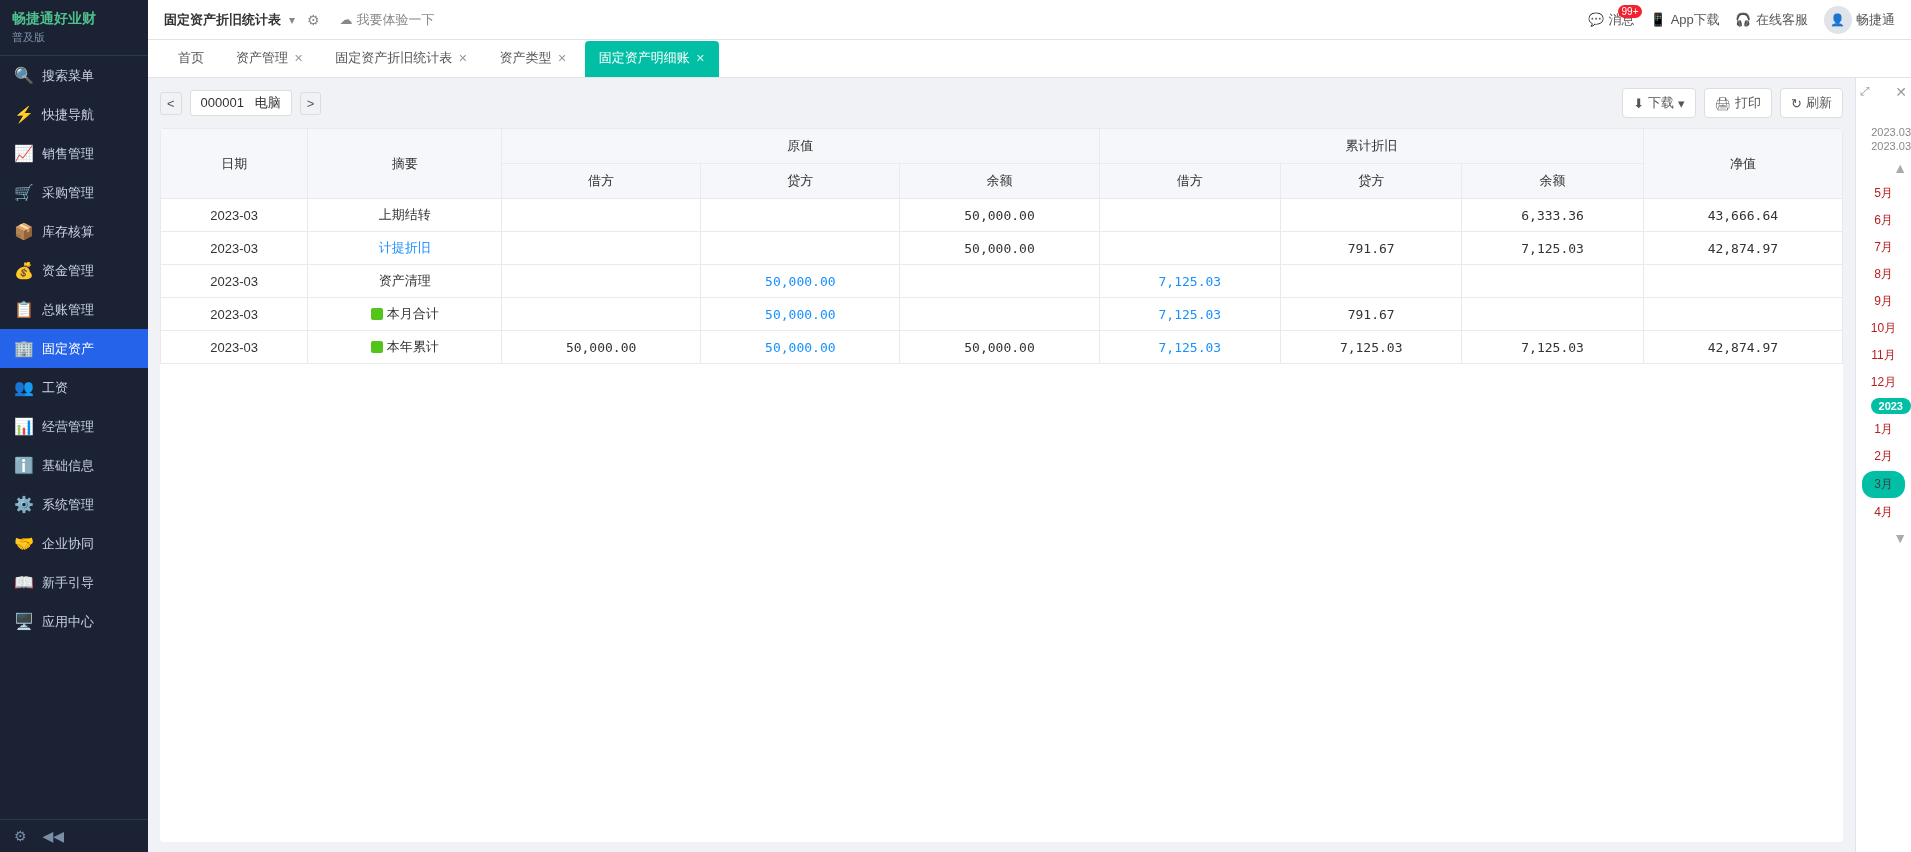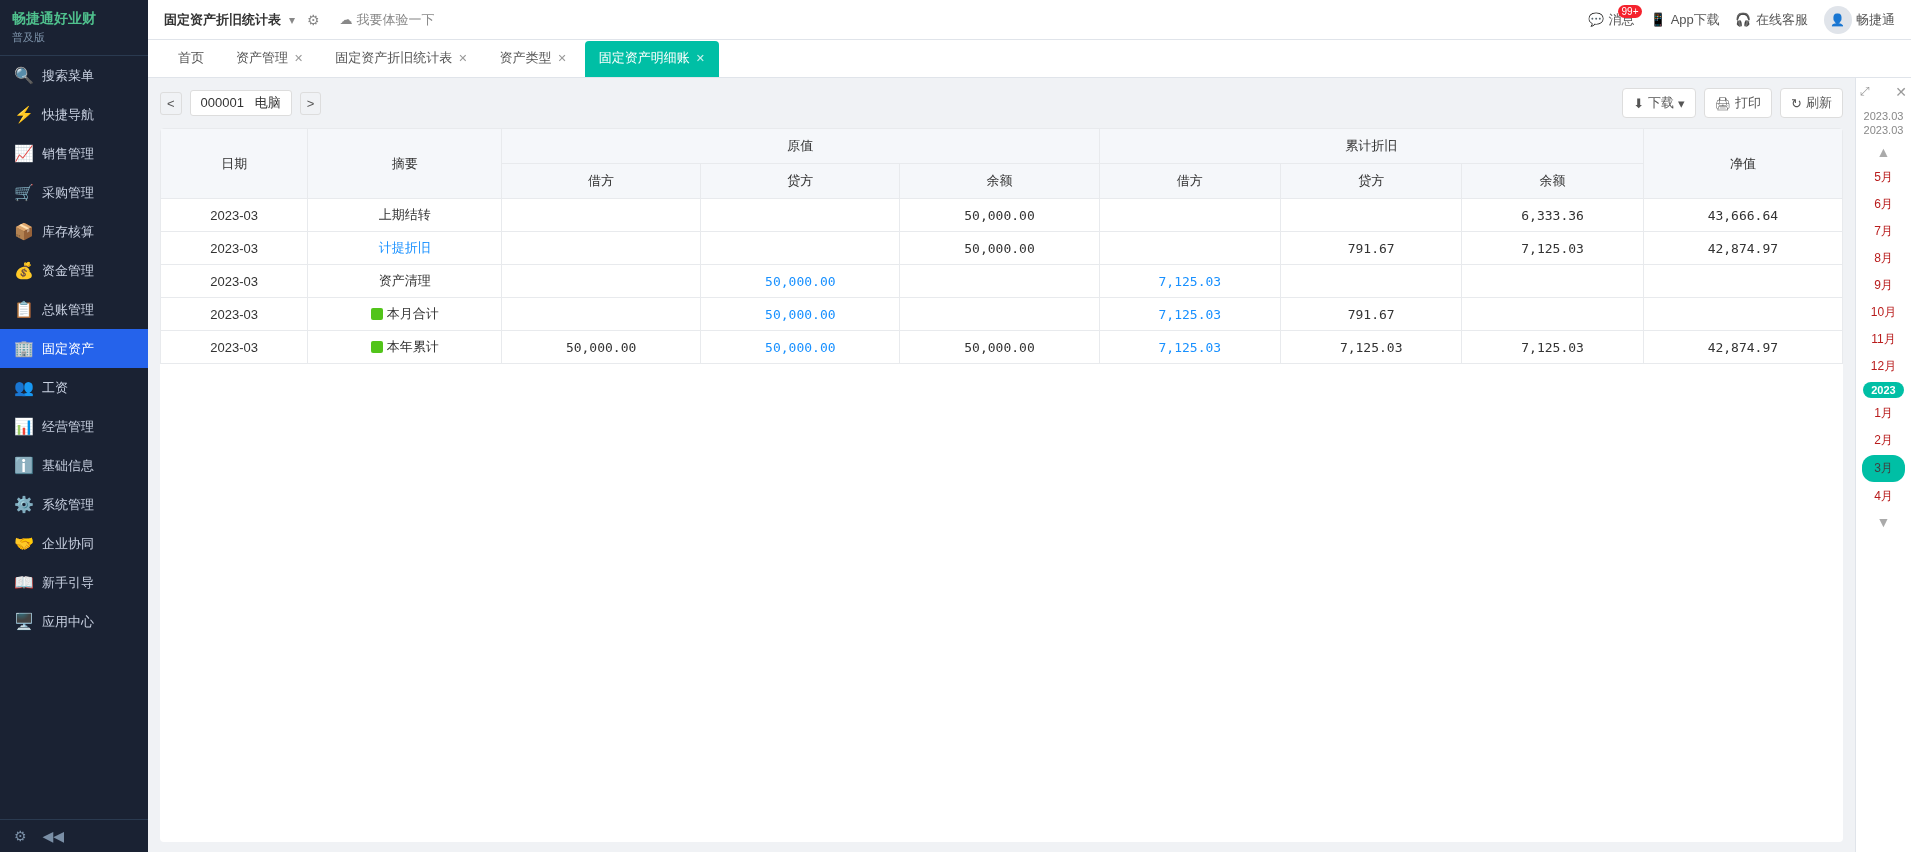--- a/index.html
+++ b/index.html
@@ -67,21 +67,21 @@
     .month-badge { display: inline-flex; align-items: center; gap: 4px; }
     .green-square { width: 12px; height: 12px; background: #52c41a; border-radius: 2px; display: inline-block; }
 
     
     .right-panel { width: 56px; background: #fff; border-left: 1px solid #e0e4ea; display: flex; flex-direction: column; align-items: center; padding: 8px 0; overflow: hidden; position: relative; }
     .right-panel-item { font-size: 12px; color: #b91c1c; padding: 5px 0; cursor: pointer; width: 100%; text-align: center; }
     .right-panel-item.active { background: #00bfa5; color: #404040; border-radius: 12px; margin: 1px 6px; width: calc(100% - 12px); }
     .close-btn { position: absolute; top: 6px; right: 4px; cursor: pointer; color: #999; font-size: 14px; }
     .expand-btn { position: absolute; top: 6px; left: 4px; cursor: pointer; color: #999; font-size: 14px; }
     .right-panel-year-badge { background: #00bfa5; color: #fff; border-radius: 10px; padding: 2px 8px; font-size: 11px; font-weight: bold; margin: 2px 0; cursor: pointer; }
-    .panel-scroll { display: flex; flex-direction: column; align-items: center; width: 100%; margin-top: 24px; }
+    .panel-scroll { display: flex; flex-direction: column; align-items: flex-end; width: 100%; margin-top: 40px; }
     .panel-nav { color: #aaa; font-size: 14px; cursor: pointer; padding: 4px; }
   </style>
 </head>
 <body>
 
 <div class="sidebar">
   <div class="sidebar-logo">
     <div class="sidebar-logo-title">畅捷通好业财</div>
     <div class="sidebar-logo-sub">普及版</div>
   </div>

